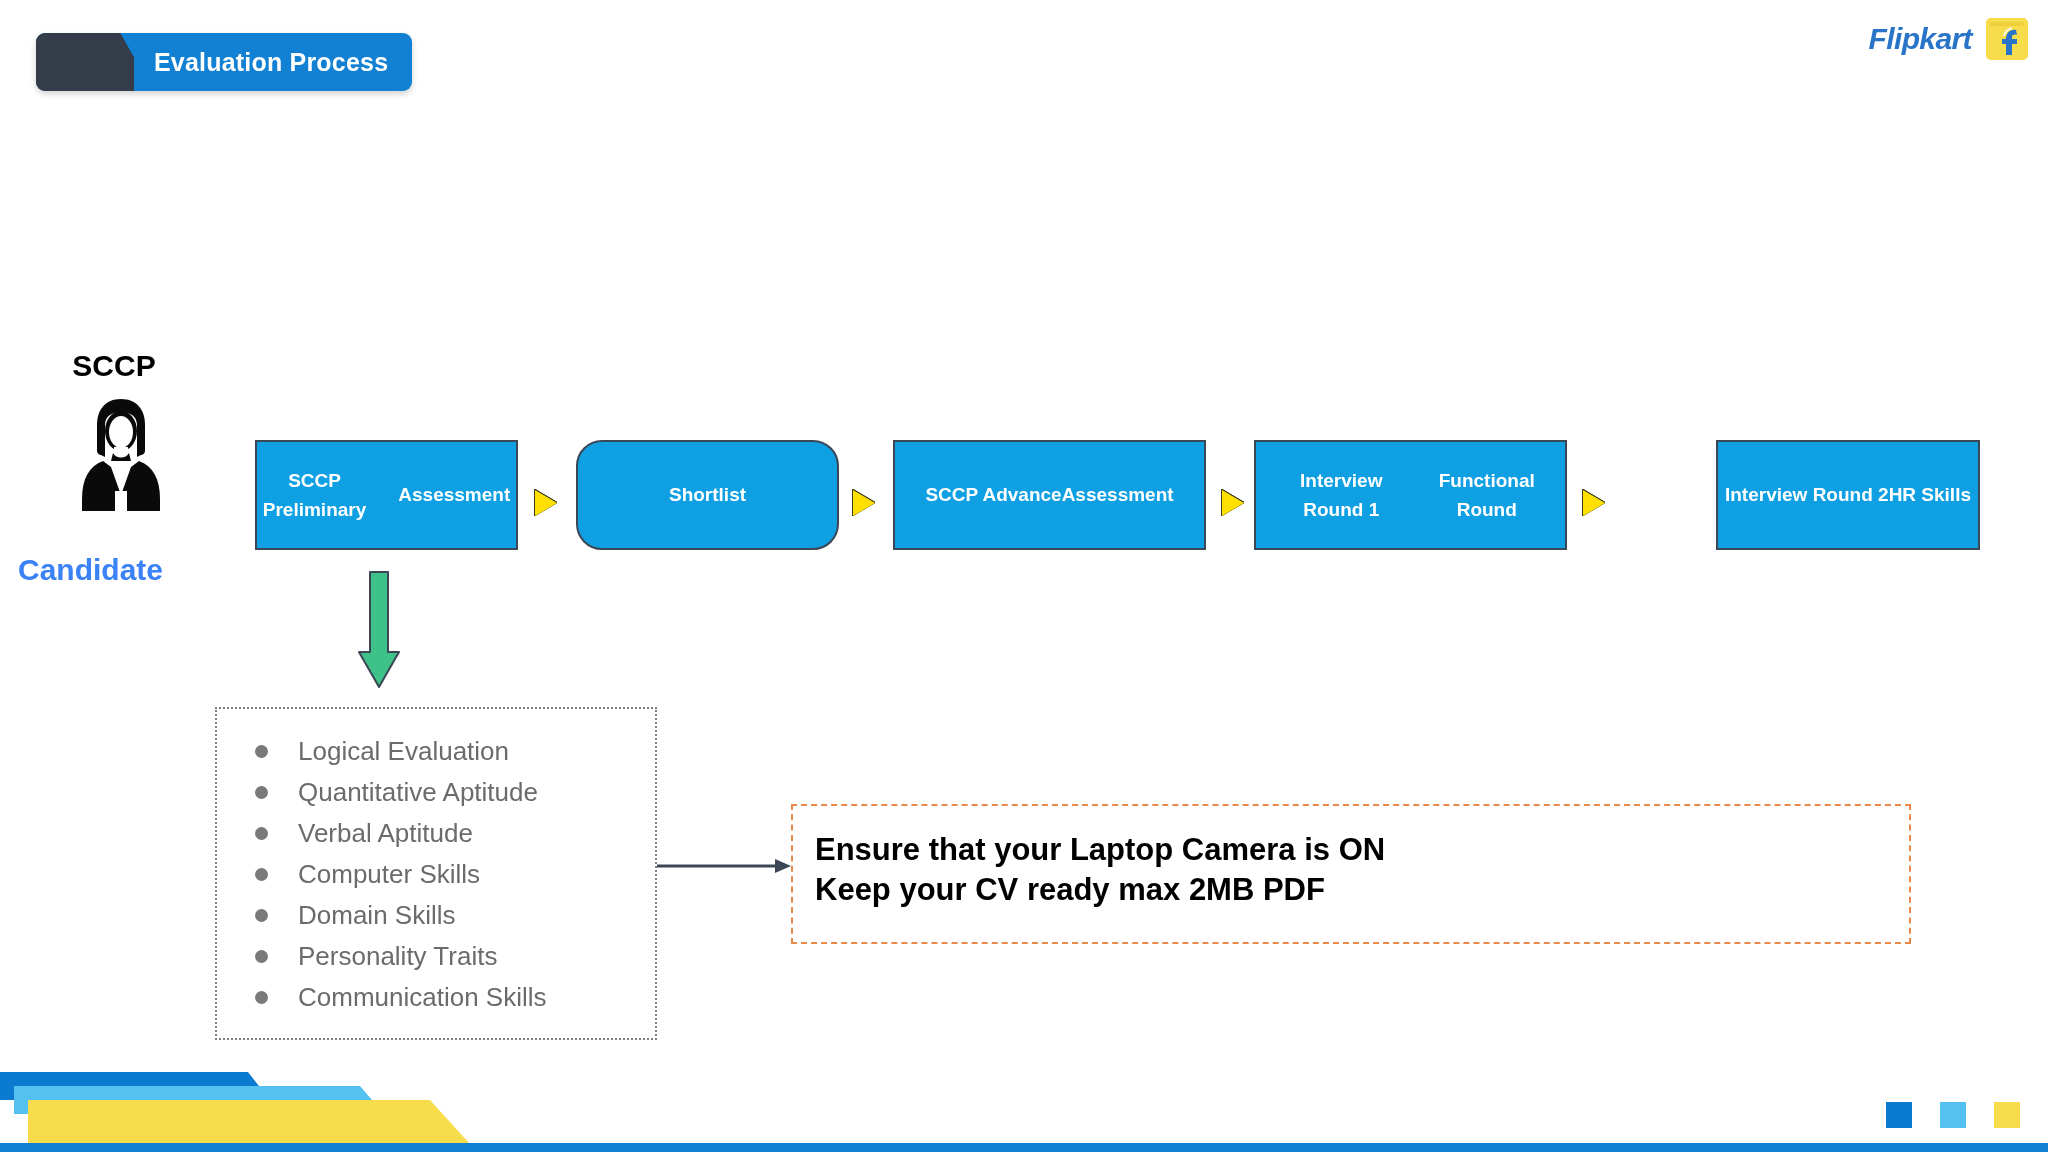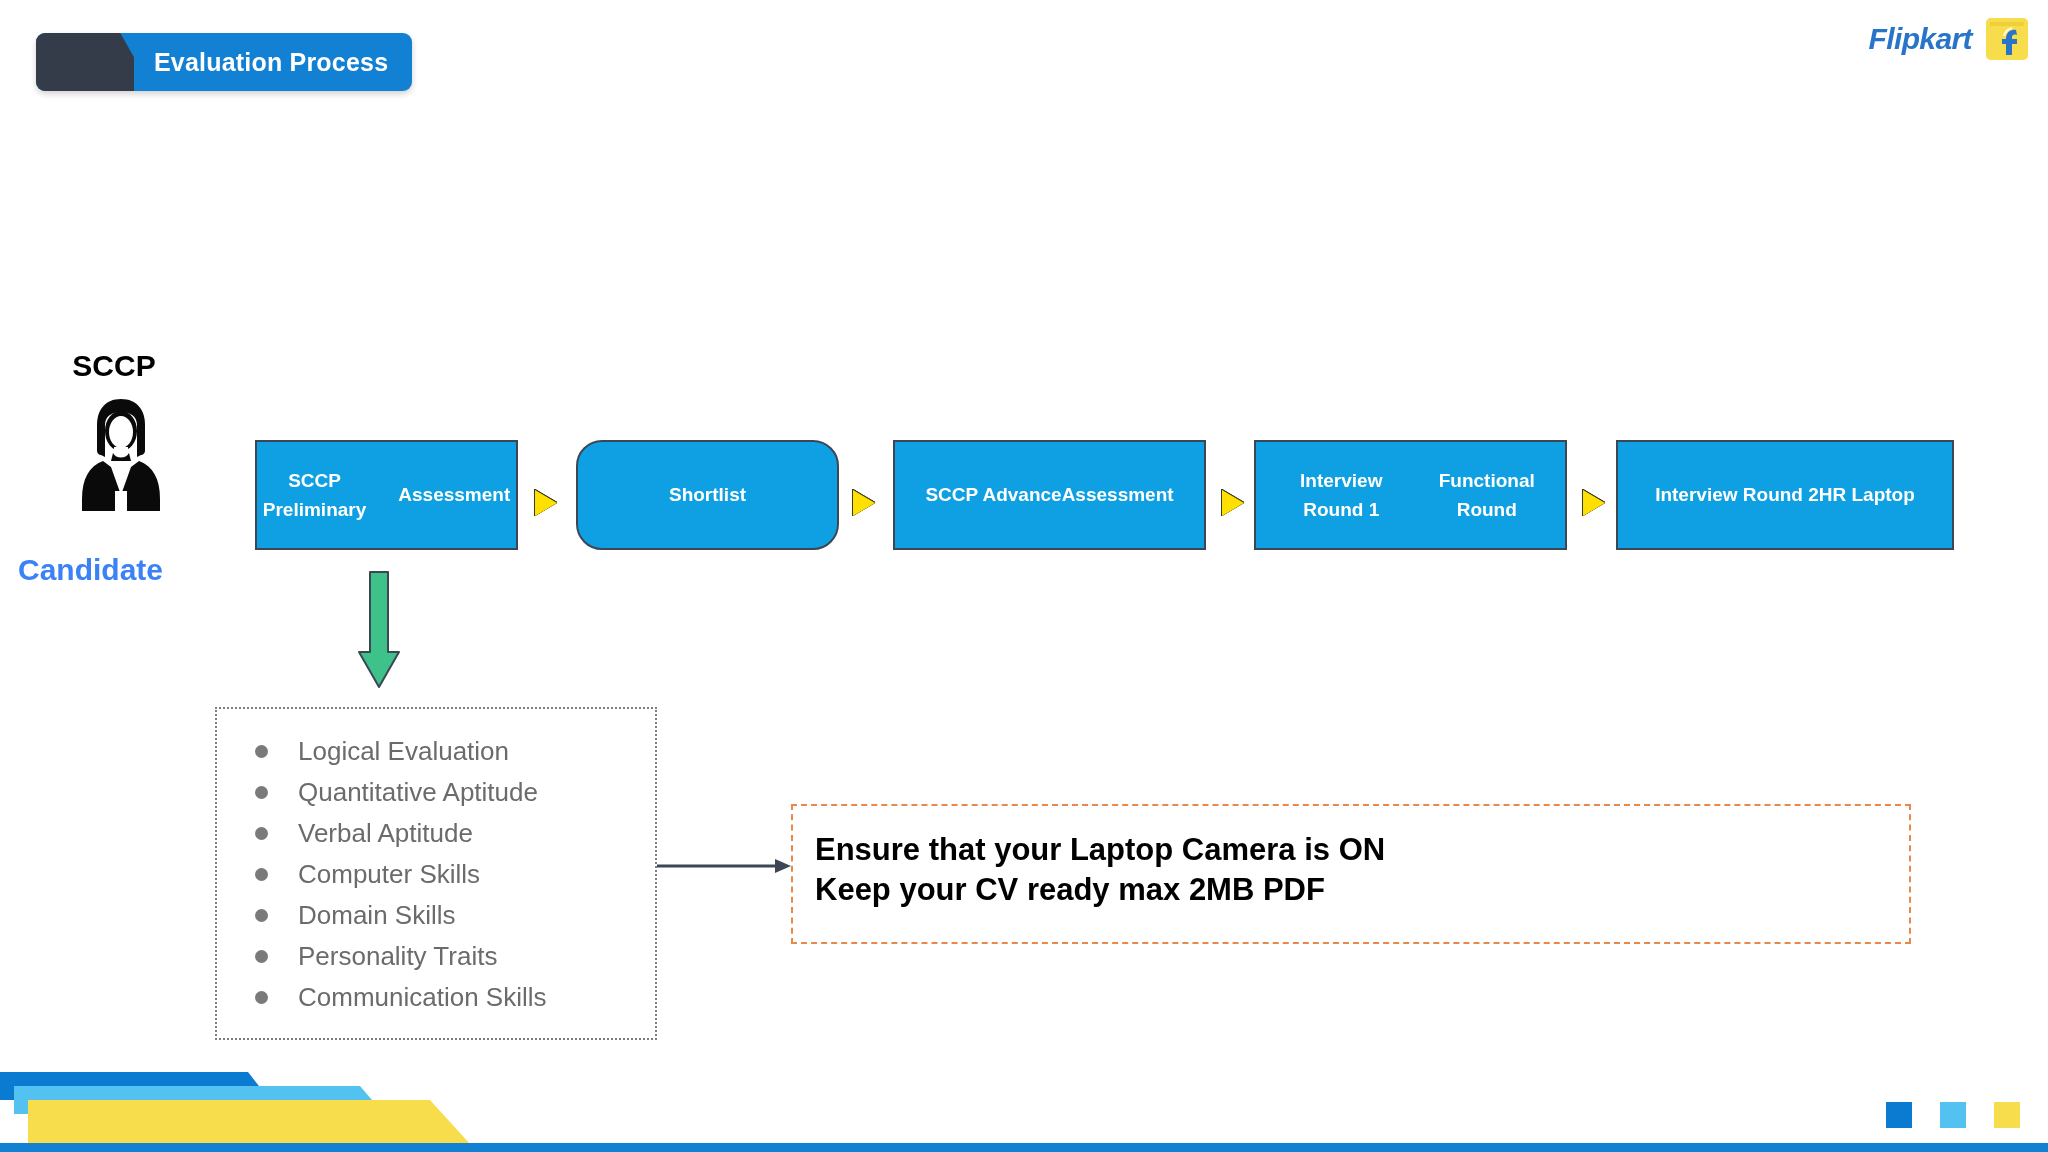--- a/index.html
+++ b/index.html
@@ -284,24 +284,24 @@
       <div class="flow-box" style="left: 893px; width: 313px; background: rgb(15, 160, 228);">
         <span>SCCP  Advance</span>
         <br>
         <span>Assessment</span>
       </div>
       <div class="flow-box" style="left: 1254px; width: 313px; background: rgb(15, 160, 228); padding-left: 12px;">
         <span>Interview Round 1</span>
         <br>
         <span>Functional Round</span>
       </div>
-      <div class="flow-box" style="left: 1616px; width: 338px; background: rgb(15, 160, 228);">
+      <div class="flow-box" style="left: 1716px; width: 264px; background: rgb(15, 160, 228);">
         <span>Interview Round 2</span>
         <br>
-        <span>HR Laptop</span>
+        <span>HR Skills</span>
       </div>
       <div class="flow-arrow" style="left: 535px; border-left-color: rgb(255, 224, 0);"></div>
       <div class="flow-arrow" style="left: 853px; border-left-color: rgb(255, 224, 0);"></div>
       <div class="flow-arrow" style="left: 1222px; border-left-color: rgb(255, 224, 0);"></div>
       <div class="flow-arrow" style="left: 1583px; border-left-color: rgb(255, 224, 0);"></div>
     </div>
 
   <div class="green-arrow">
     <svg width="44" height="120" viewBox="0 0 44 120">
       <polygon points="13,2 31,2 31,82 42,82 22,117 2,82 13,82" fill="#3FC18A" stroke="#3B4754" stroke-width="2" stroke-linejoin="round"></polygon>

